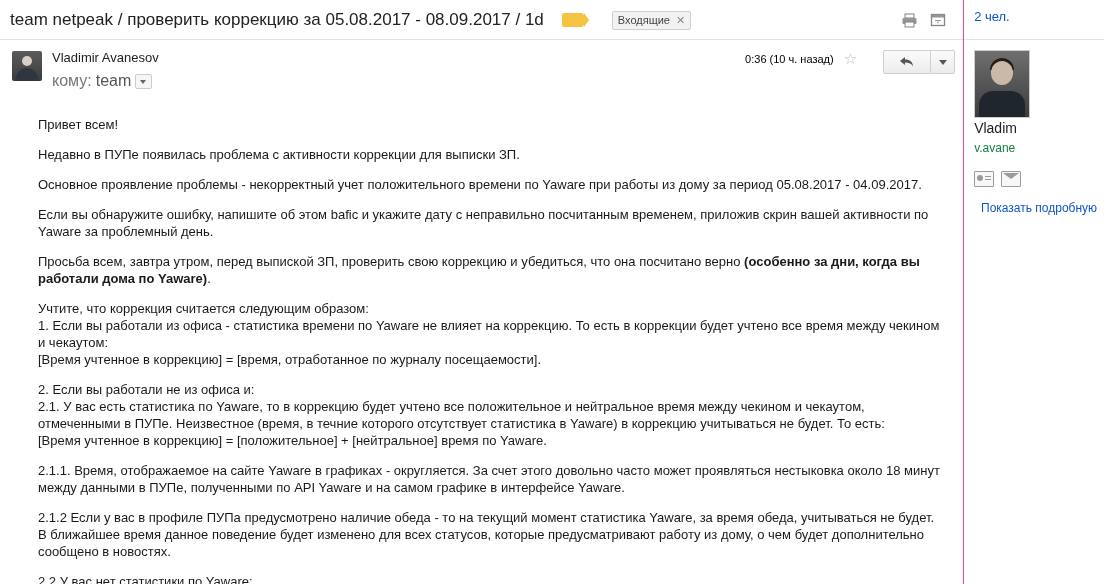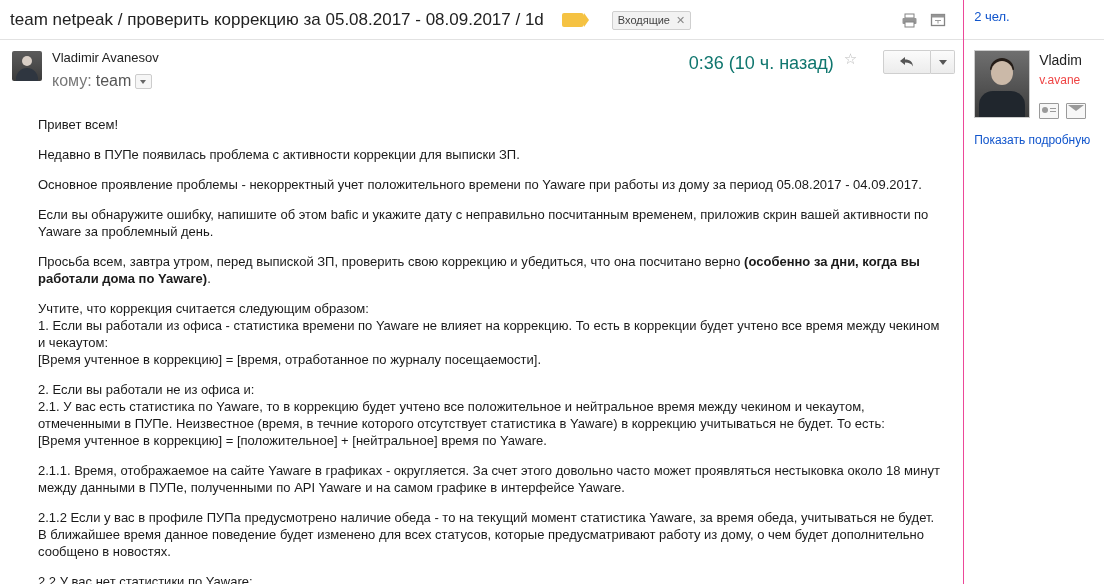--- a/index.html
+++ b/index.html
@@ -181,22 +181,22 @@
     border-top: 4px solid #666666;
   }
   .msg-right {
     display: flex;
     align-items: flex-start;
     gap: 8px;
     flex: 0 0 auto;
     padding-top: 2px;
   }
   .msg-time {
-    font-size: 18px;
-    color: #0f766e;
+    font-size: 11px;
+    color: #000000;
     white-space: nowrap;
     padding-top: 1px;
   }
   .star {
     color: #bbbbbb;
     font-size: 15px;
     line-height: 14px;
     cursor: pointer;
     margin-left: 2px;
   }
@@ -251,21 +251,21 @@
     box-sizing: content-box;
   }
   .rp-count {
     color: #1155cc;
     font-size: 13px;
     cursor: pointer;
   }
   .rp-body {
     padding: 10px 0 0 10px;
     display: flex;
-    gap: 9px;
+    flex-direction: column;
   }
   .rp-photo {
     width: 54px;
     height: 66px;
     background: linear-gradient(180deg,#6f6f6f 0%, #3c3c3c 100%);
     position: relative;
     overflow: hidden;
     flex: 0 0 auto;
     border: 1px solid #cccccc;
   }
@@ -291,21 +291,21 @@
     left: 4px; bottom: 0;
   }
   .rp-info { padding-top: 2px; }
   .rp-name {
     font-size: 14px;
     color: #222222;
     white-space: nowrap;
   }
   .rp-email {
     font-size: 12px;
-    color: #ef4444;
+    color: #15803d;
     margin-top: 5px;
     white-space: nowrap;
   }
   .rp-icons {
     display: flex;
     gap: 7px;
     margin-top: 16px;
   }
   .rp-icon {
     width: 18px;
@@ -348,20 +348,21 @@
     border-right: 8px solid transparent;
     border-top: 6px solid #9a9a9a;
   }
   .rp-link {
     margin-top: 14px;
     padding-left: 10px;
     color: #1155cc;
     font-size: 12px;
     cursor: pointer;
     white-space: nowrap;
+    text-align: center;
   }
 </style>
 </head>
 <body>
 
 <div class="app">
 
   <div class="mail-pane">
 
     <div class="subject-row">

